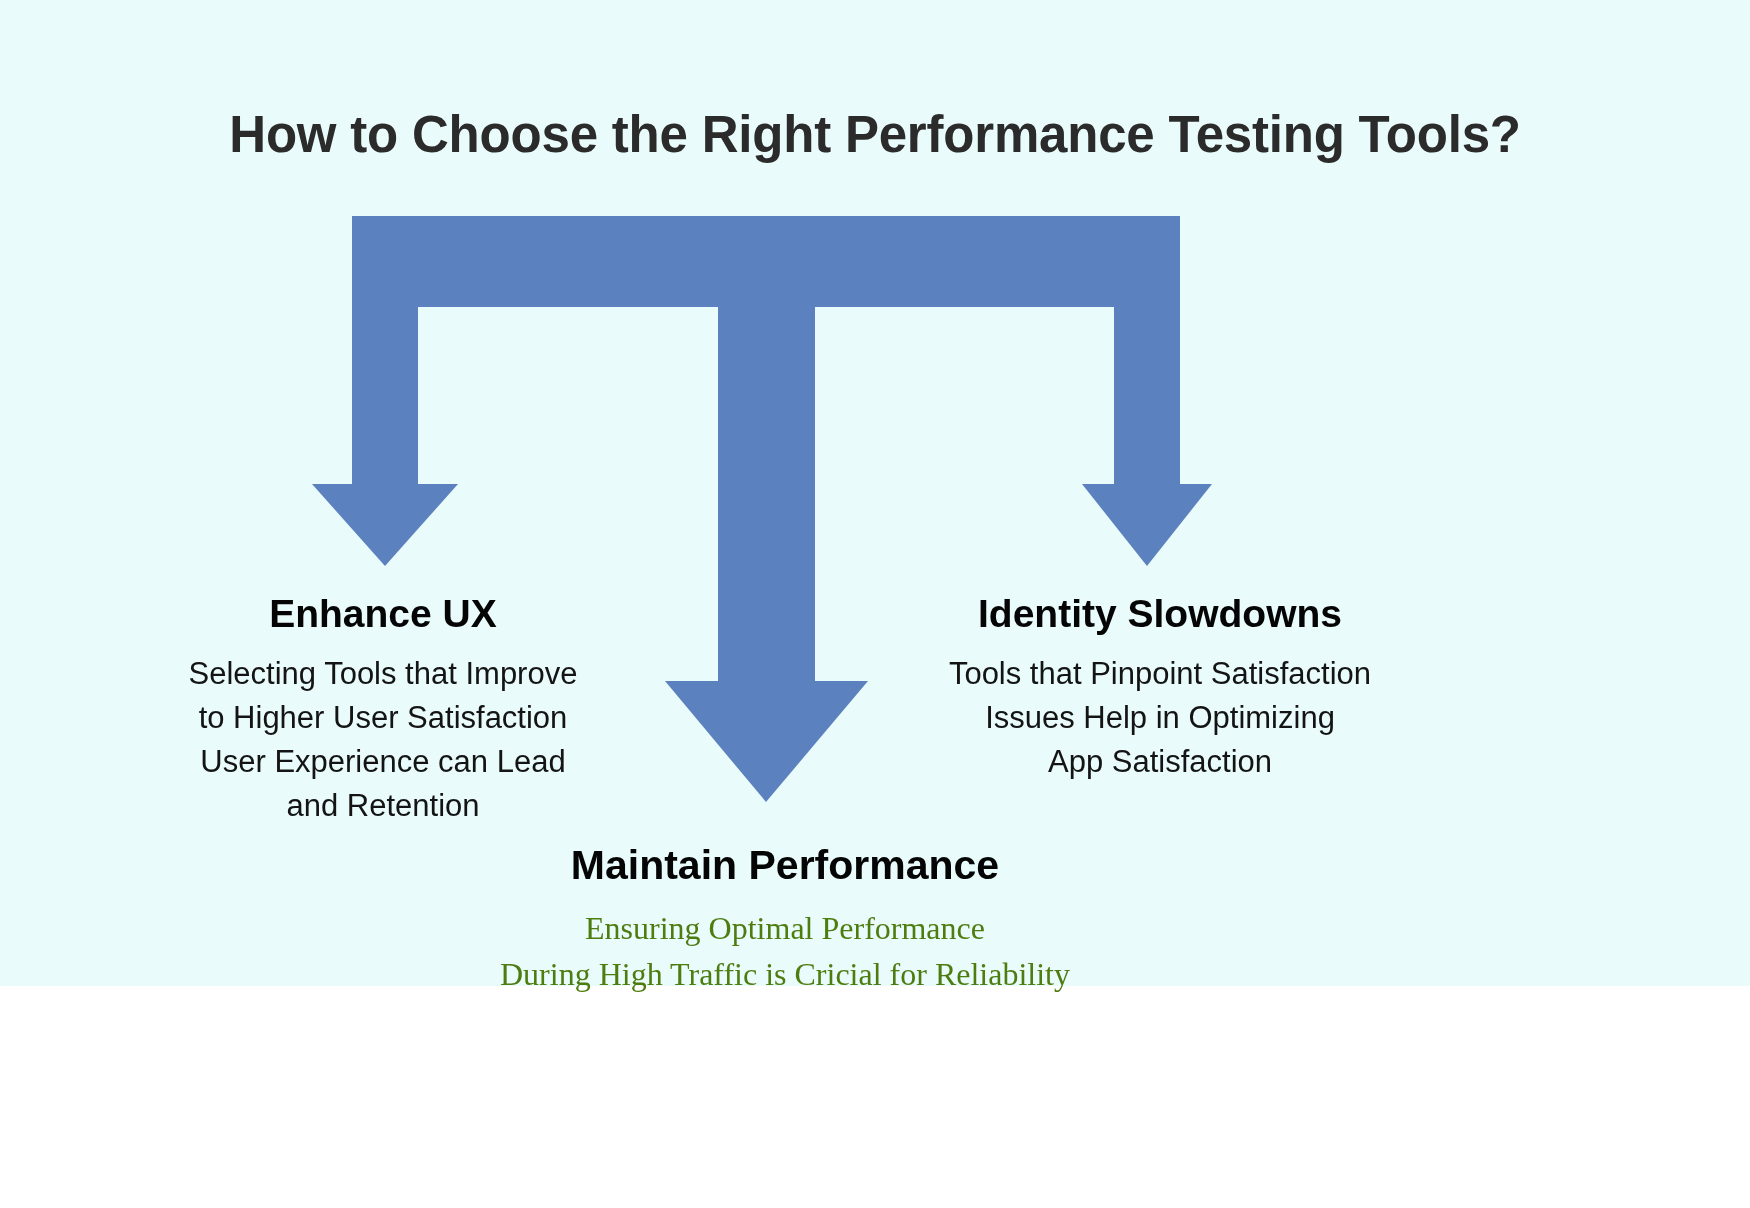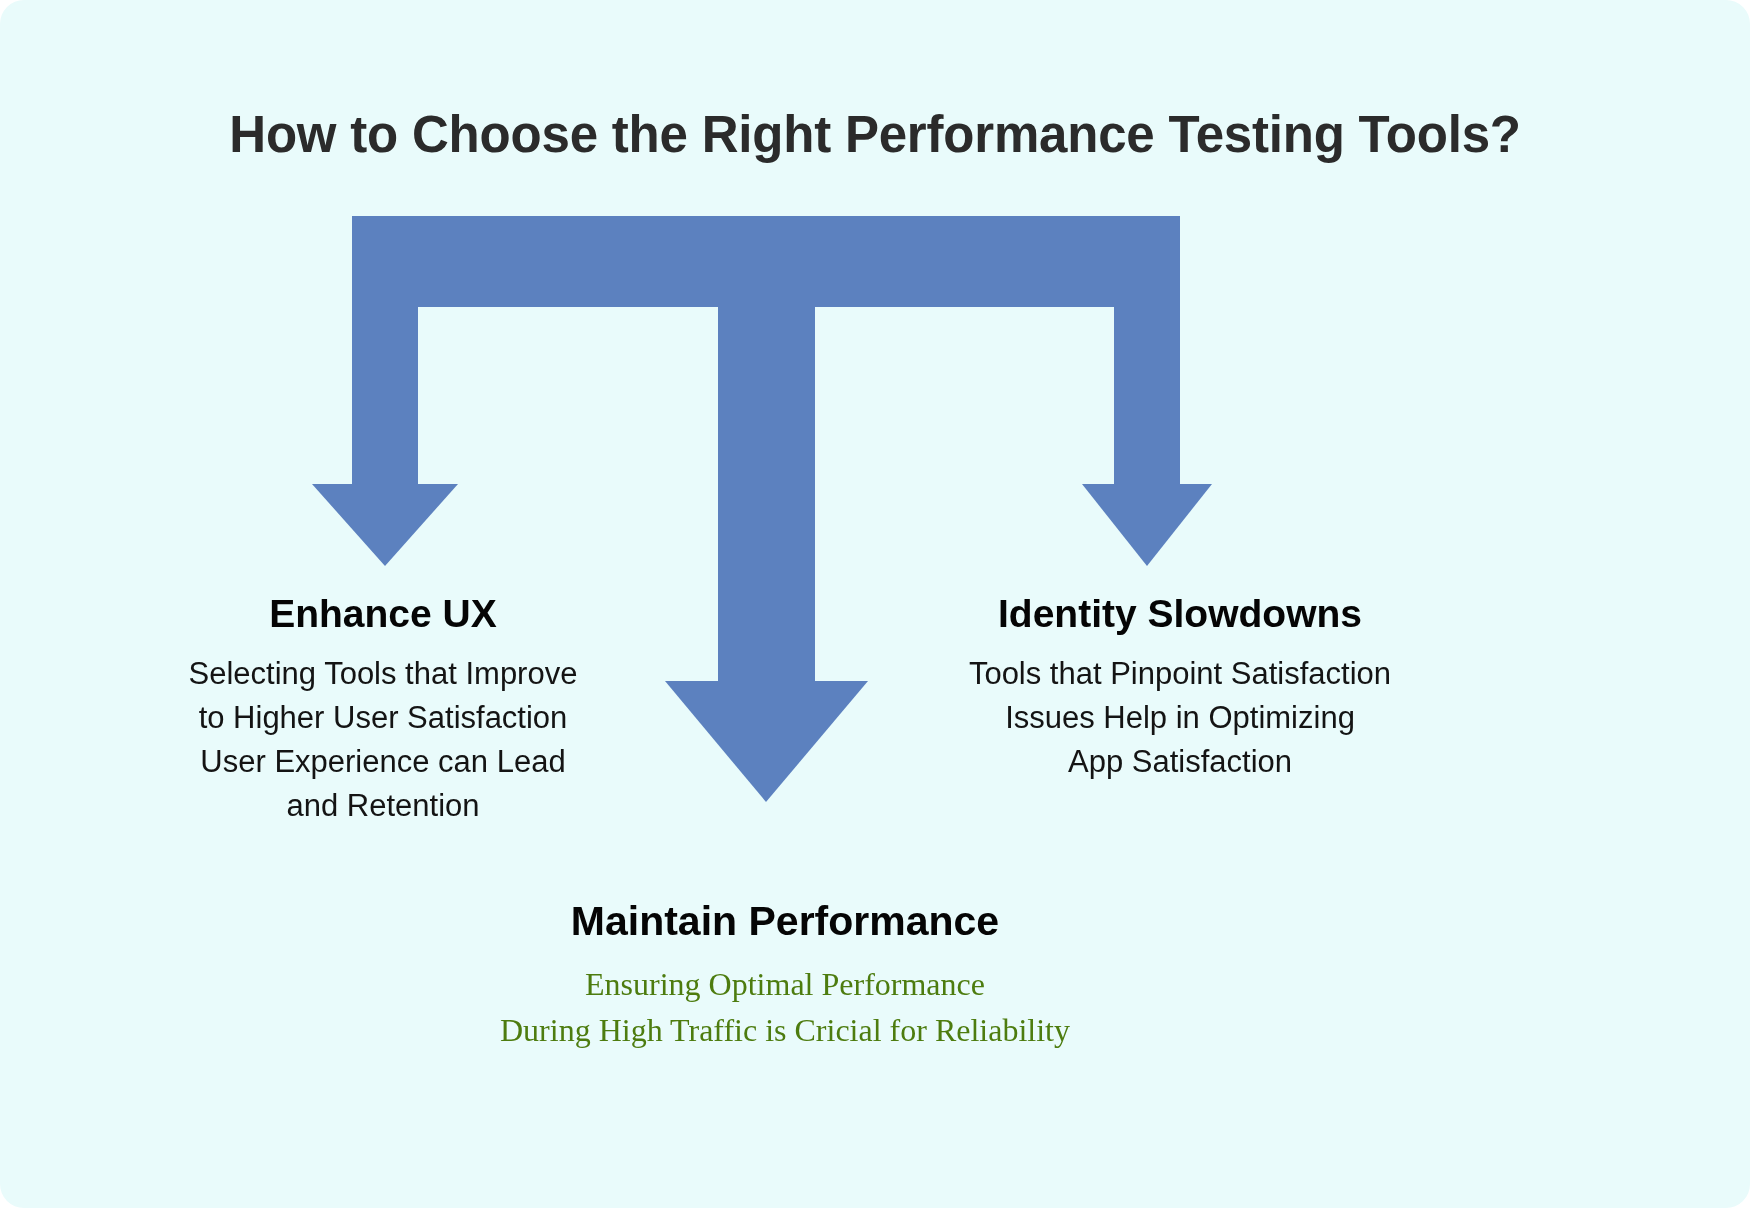--- a/index.html
+++ b/index.html
@@ -8,23 +8,22 @@
   }
   body {
     width: 1750px;
     height: 1208px;
     overflow: hidden;
     font-family: "Liberation Sans", sans-serif;
   }
   #canvas {
     position: relative;
     width: 1750px;
-    height: 1208px;
+    height: 986px;
     background: #e9fbfb;
-    border-radius: 24px;
   }
 
   
   #page-title {
     position: absolute;
     left: 0;
     top: 105;
     width: 1750px;
     top: 105px;
     text-align: center;
@@ -72,27 +71,27 @@
     display: block;
     white-space: nowrap;
   }
 
   #branch-left {
     left: 88px;
     top: 592px;
     width: 590px;
   }
   #branch-right {
-    left: 880px;
+    left: 860px;
     top: 592px;
     width: 600px;
   }
   #branch-bottom {
     left: 390px;
-    top: 899px;
+    top: 843px;
     width: 790px;
   }
   #branch-bottom .branch-heading {
     font-size: 41px;
     margin-bottom: 8px;
   }
   #branch-bottom .branch-body {
     font-size: 32px;
     line-height: 1.44;
   }

